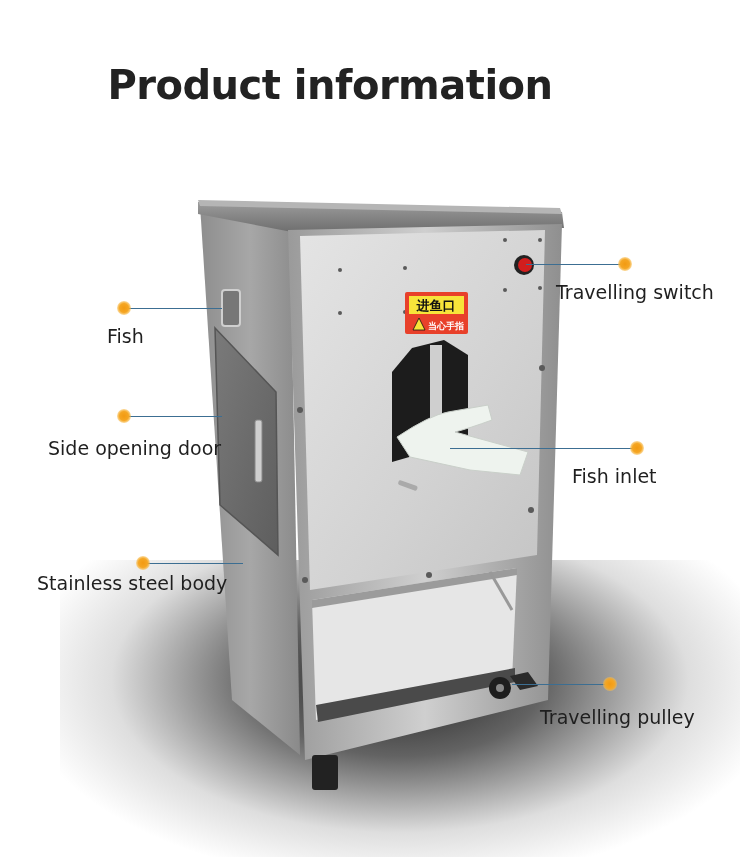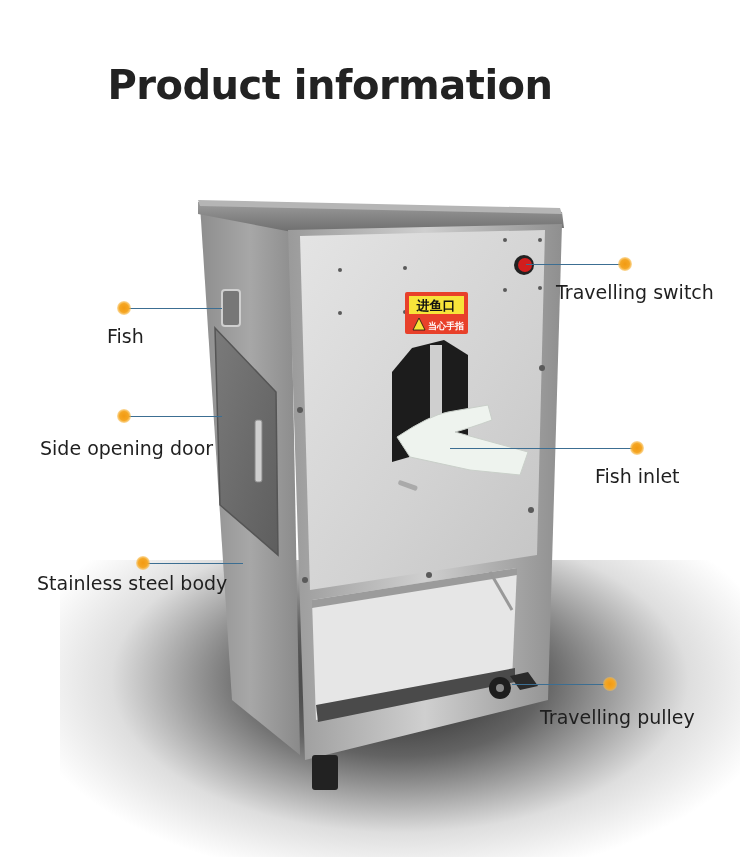--- a/index.html
+++ b/index.html
@@ -109,27 +109,27 @@
 
 <div>
   <div class="line" style="left:526px;top:264px;width:99px;"></div>
   <div class="dot" style="left:618px;top:257px;"></div>
   <div class="label" style="left:556px;top:281px;">Travelling switch</div>
 </div>
 
 <div>
   <div class="line" style="left:124px;top:416px;width:98px;"></div>
   <div class="dot" style="left:117px;top:409px;"></div>
-  <div class="label" style="left:40px;top:437px;">Side opening door</div>
+  <div class="label" style="left:48px;top:437px;">Side opening door</div>
 </div>
 
 <div>
   <div class="line" style="left:450px;top:448px;width:187px;"></div>
   <div class="dot" style="left:630px;top:441px;"></div>
-  <div class="label" style="left:595px;top:465px;">Fish inlet</div>
+  <div class="label" style="left:572px;top:465px;">Fish inlet</div>
 </div>
 
 <div>
   <div class="line" style="left:143px;top:563px;width:100px;"></div>
   <div class="dot" style="left:136px;top:556px;"></div>
   <div class="label" style="left:37px;top:572px;">Stainless steel body</div>
 </div>
 
 <div>
   <div class="line" style="left:512px;top:684px;width:97px;"></div>

